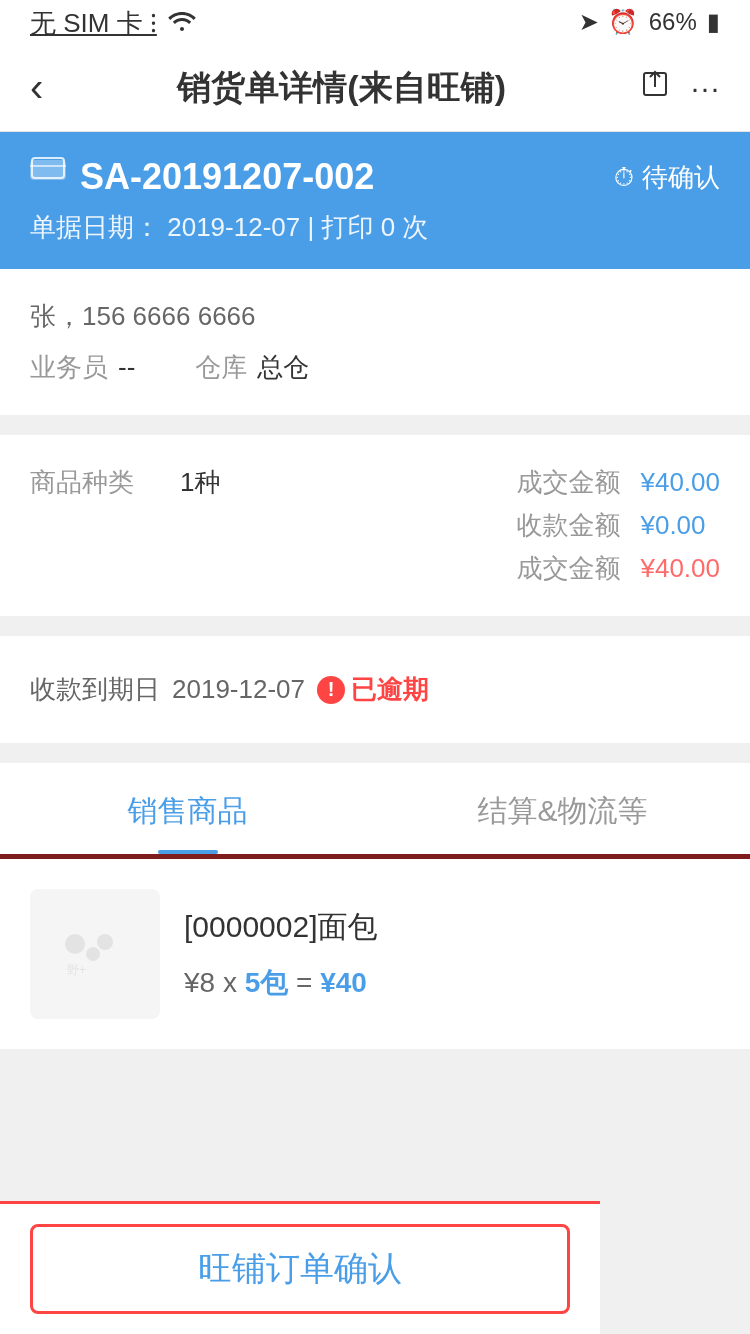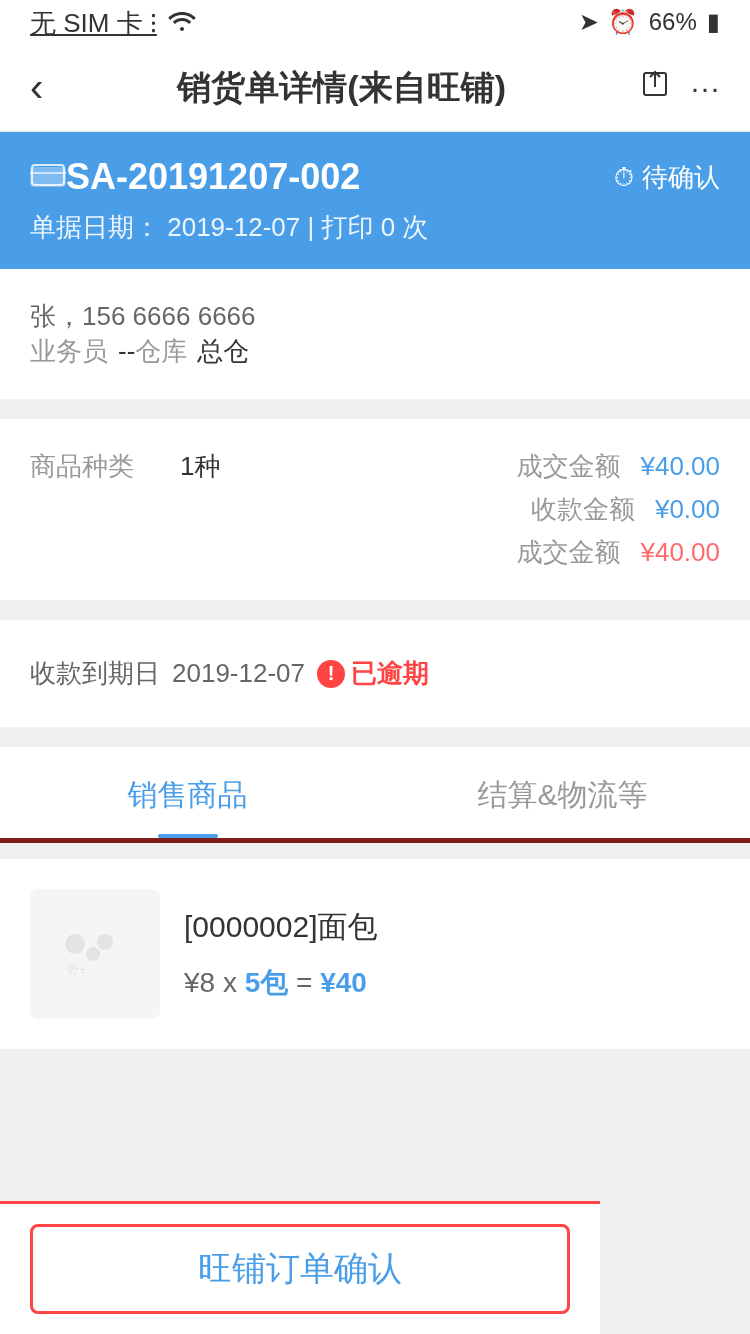--- a/index.html
+++ b/index.html
@@ -112,23 +112,25 @@
       flex-shrink: 0;
     }
     .customer-phone {
       font-size: 38px;
       font-weight: 600;
       color: #333;
     }
     .customer-name {
       font-size: 26px;
       color: #666;
+      margin-bottom: 16px;
     }
     .customer-meta {
       display: flex;
+      gap: 60px;
       font-size: 26px;
       color: #666;
     }
     .meta-item { display: flex; gap: 10px; align-items: center; }
     .meta-label { color: #999; }
     .meta-value { color: #333; }
 
     
     .summary-section {
       background: #fff;
@@ -139,21 +141,21 @@
       display: flex;
       justify-content: space-between;
       align-items: flex-start;
     }
     .summary-left { display: flex; gap: 20px; align-items: center; }
     .summary-label { color: #999; font-size: 26px; }
     .summary-value { color: #333; font-size: 26px; margin-left: 26px; }
     .summary-right {
       display: flex;
       flex-direction: column;
-      align-items: flex-end;
+      align-items: flex-start;
       gap: 8px;
     }
     .summary-amount-row {
       display: flex;
       gap: 20px;
       align-items: center;
     }
     .amount-label { color: #999; font-size: 26px; }
     .amount-value { font-size: 26px; }
     .amount-blue { color: #4A9EE8; }
@@ -220,21 +222,21 @@
       transform: translateX(-50%);
       width: 60px;
       height: 4px;
       background: #4A9EE8;
       border-radius: 2px;
     }
 
     
     .product-section {
       background: #fff;
-      margin-top: 16px;
+      margin-top: 0;
     }
     .product-item {
       display: flex;
       align-items: center;
       gap: 24px;
       padding: 30px;
     }
     .product-thumb {
       width: 130px;
       height: 130px;
@@ -328,21 +330,21 @@
           <path d="M10 8L15 3L20 8" fill="none" stroke="#333" stroke-width="2"></path>
           <line x1="15" y1="3" x2="15" y2="18" stroke="#333" stroke-width="2"></line>
         </svg>
     </span>
     <span class="nav-icon">···</span>
   </div>
 </div>
 
 <div class="order-header">
   <div class="order-id-row">
-    <div style="display:flex;align-items:flex-end;">
+    <div style="display:flex;align-items:flex-start;gap:14px;">
       <span style="color:#fff;font-size:30px;">
         <svg width="36" height="28" viewBox="0 0 36 28">
             <rect x="0" y="4" width="36" height="20" rx="4" fill="rgba(255,255,255,0.3)"></rect>
             <rect x="2" y="2" width="32" height="20" rx="3" fill="none" stroke="rgba(255,255,255,0.8)" stroke-width="2"></rect>
             <line x1="0" y1="10" x2="36" y2="10" stroke="rgba(255,255,255,0.6)" stroke-width="2"></line>
           </svg>
       </span>
       <span class="order-id">SA-20191207-002</span>
     </div>
     <div class="order-status">

